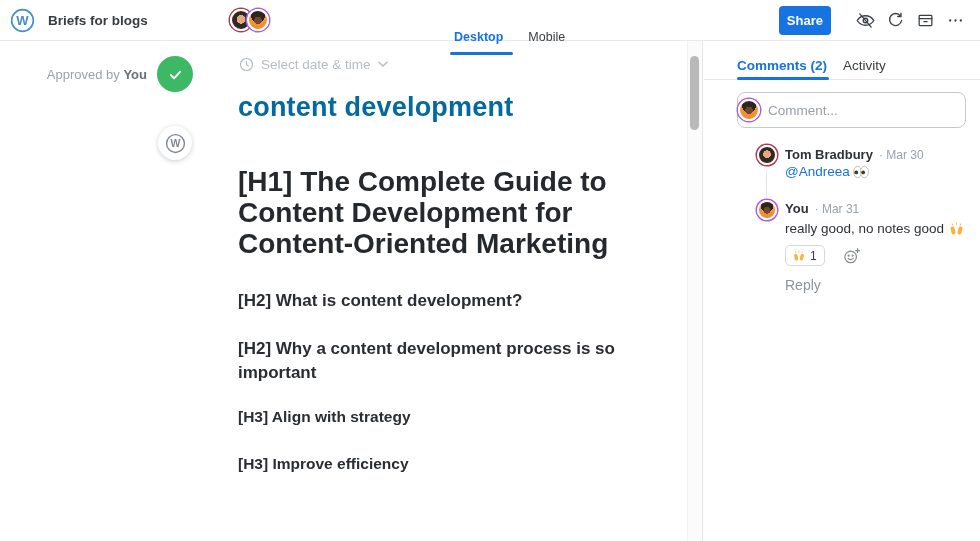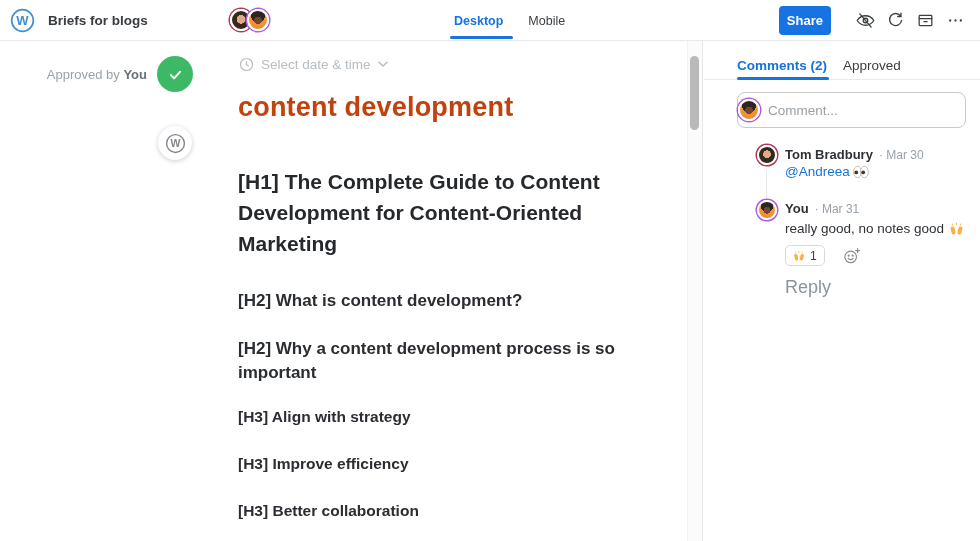--- a/index.html
+++ b/index.html
@@ -17,21 +17,21 @@
   .av { border-radius:50%; border:2px solid #fff; background-clip:padding-box; }
   .av-tom  { background:radial-gradient(circle at 50% 46%, #e0aa84 0 33%, #35291f 34% 100%);
              box-shadow:0 0 0 1.5px #b03a52; }
   .av-andreea { background:radial-gradient(circle at 50% 52%, #6e4631 0 29%, rgba(0,0,0,0) 30%),
                 radial-gradient(circle at 50% 26%, #2e2420 0 42%, rgba(0,0,0,0) 43%),
                 linear-gradient(#f6a33b, #f08a2f);
                 box-shadow:0 0 0 1.5px #ac5be6; }
   .av-22 { width:22px; height:22px; }
   .av-20 { width:20px; height:20px; }
   .top-avatars .av + .av { margin-left:-5px; }
-  .view-tabs { position:absolute; left:452px; top:0; height:41px; display:flex; gap:21px; }
+  .view-tabs { position:absolute; left:452px; top:16px; height:41px; display:flex; gap:21px; }
   .view-tab { position:relative; display:flex; align-items:center; font-size:12.5px; color:#3c4043;
               padding:0 2px; cursor:pointer; }
   .view-tab.active { color:#1673e1; font-weight:bold; }
   .view-tab.active::after { content:""; position:absolute; left:-2px; right:-8px; bottom:2px;
               height:3px; background:#1673e1; border-radius:2px; }
   .top-actions { position:absolute; right:10px; top:0; height:41px; display:flex; align-items:center; }
   .share-btn { background:#1673e1; color:#fff; font-size:13px; font-weight:bold;
                border:none; border-radius:4px; padding:7px 8px; margin-right:19px; cursor:pointer; }
   .icon-btn { width:30px; height:30px; display:flex; align-items:center; justify-content:center;
               background:none; border:none; cursor:pointer; }
@@ -42,22 +42,22 @@
   .approval-badge { position:absolute; left:157px; top:56px; width:36px; height:36px;
                     border-radius:50%; background:#3db965; display:flex; align-items:center;
                     justify-content:center; cursor:pointer; }
   .wp-float { position:absolute; left:158px; top:126px; width:34px; height:34px; border-radius:50%;
               background:#fff; box-shadow:0 1px 5px rgba(0,0,0,.2); display:flex; align-items:center;
               justify-content:center; cursor:pointer; }
   
   .date-row { position:absolute; left:239px; top:57px; display:flex; align-items:center; gap:7px;
               color:#b6bcc2; font-size:13.5px; cursor:pointer; }
   .doc-title { position:absolute; left:238px; top:92px; font-size:27px; font-weight:bold;
-               letter-spacing:.2px; color:#c2410c;text-align:center; }
-  .doc-h1 { position:absolute; left:238px; top:166px; width:424px; font-size:21px; line-height:31px;
+               letter-spacing:.2px; color:#0369a1;text-align:center; }
+  .doc-h1 { position:absolute; left:238px; top:166px; width:424px; font-size:28px; line-height:31px;
             font-weight:bold; color:#25282c; }
   .doc-h2 { position:absolute; left:238px; width:434px; font-size:17px; line-height:24px;
             font-weight:bold; color:#2a2d31; }
   .doc-h2.p1 { top:289px; } .doc-h2.p2 { top:337px; }
   .doc-h3 { position:absolute; left:238px; font-size:15.5px; font-weight:bold; color:#2a2d31; }
   .doc-h3.p1 { top:408px; } .doc-h3.p2 { top:455px; } .doc-h3.p3 { top:502px; }
   
   .scroll-track { position:absolute; left:687px; top:41px; width:16px; height:500px;
                   background:#fbfbfb; border-left:1px solid #f2f2f2; border-right:1px solid #e7e7e7; }
   .scroll-thumb { position:absolute; left:690px; top:56px; width:9px; height:74px;
@@ -82,21 +82,21 @@
   .cmt-body { position:absolute; left:785px; font-size:13.5px; color:#2e3237;
               display:flex; align-items:center; gap:3px; }
   .mention { color:#1673e1; cursor:pointer; }
   .thread-line { position:absolute; left:766px; top:170px; width:1px; height:28px; background:#e3e5e7; }
   .reaction-pill { position:absolute; left:785px; top:245px; height:21px; padding:0 7px;
                    border:1px solid #d7dadd; border-radius:5px; background:#fff;
                    display:inline-flex; align-items:center; gap:5px; font-size:12px; color:#3c4043;
                    cursor:pointer; }
   .add-reaction { position:absolute; left:843px; top:247px; background:none; border:none; cursor:pointer;
                   padding:0; display:flex; }
-  .reply-link { position:absolute; left:785px; top:277px; font-size:18px; color:#8b949c; cursor:pointer; }
+  .reply-link { position:absolute; left:785px; top:277px; font-size:14px; color:#8b949c; cursor:pointer; }
 </style>
 </head>
 <body>
 
 <div id="app">
 
   <div class="topbar">
     <div class="brand">
       <span style="display:flex;cursor:pointer;">
         <svg width="25" height="25" viewBox="0 0 24 24">
@@ -191,28 +191,27 @@
       </svg>
     </span>
   </div>
 
   <h1 class="doc-title">content development</h1>
   <div class="doc-h1">[H1] The Complete Guide to Content Development for Content-Oriented Marketing</div>
   <div class="doc-h2 p1">[H2] What is content development?</div>
   <div class="doc-h2 p2">[H2] Why a content development process is so important</div>
   <div class="doc-h3 p1">[H3] Align with strategy</div>
   <div class="doc-h3 p2">[H3] Improve efficiency</div>
-  <div class="doc-h3 p3">[H3] Better collaboration</div>
 
   <div class="scroll-track"></div>
   <div class="scroll-thumb"></div>
 
   <div class="sb-border"></div>
   <div class="sb-tab comments">Comments (2)</div>
-  <div class="sb-tab activity">Approved</div>
+  <div class="sb-tab activity">Activity</div>
 
   <div class="composer">
     <span class="av av-22 av-andreea"></span>
     <input type="text" placeholder="Comment..." style="">
   </div>
 
   <span class="av av-20 av-tom cmt-avatar" style="top:145px;"></span>
   <div class="cmt-head" style="top:147px;">
     <span class="cmt-author">Tom Bradbury</span>
     <span class="cmt-date">· Mar 30</span>

